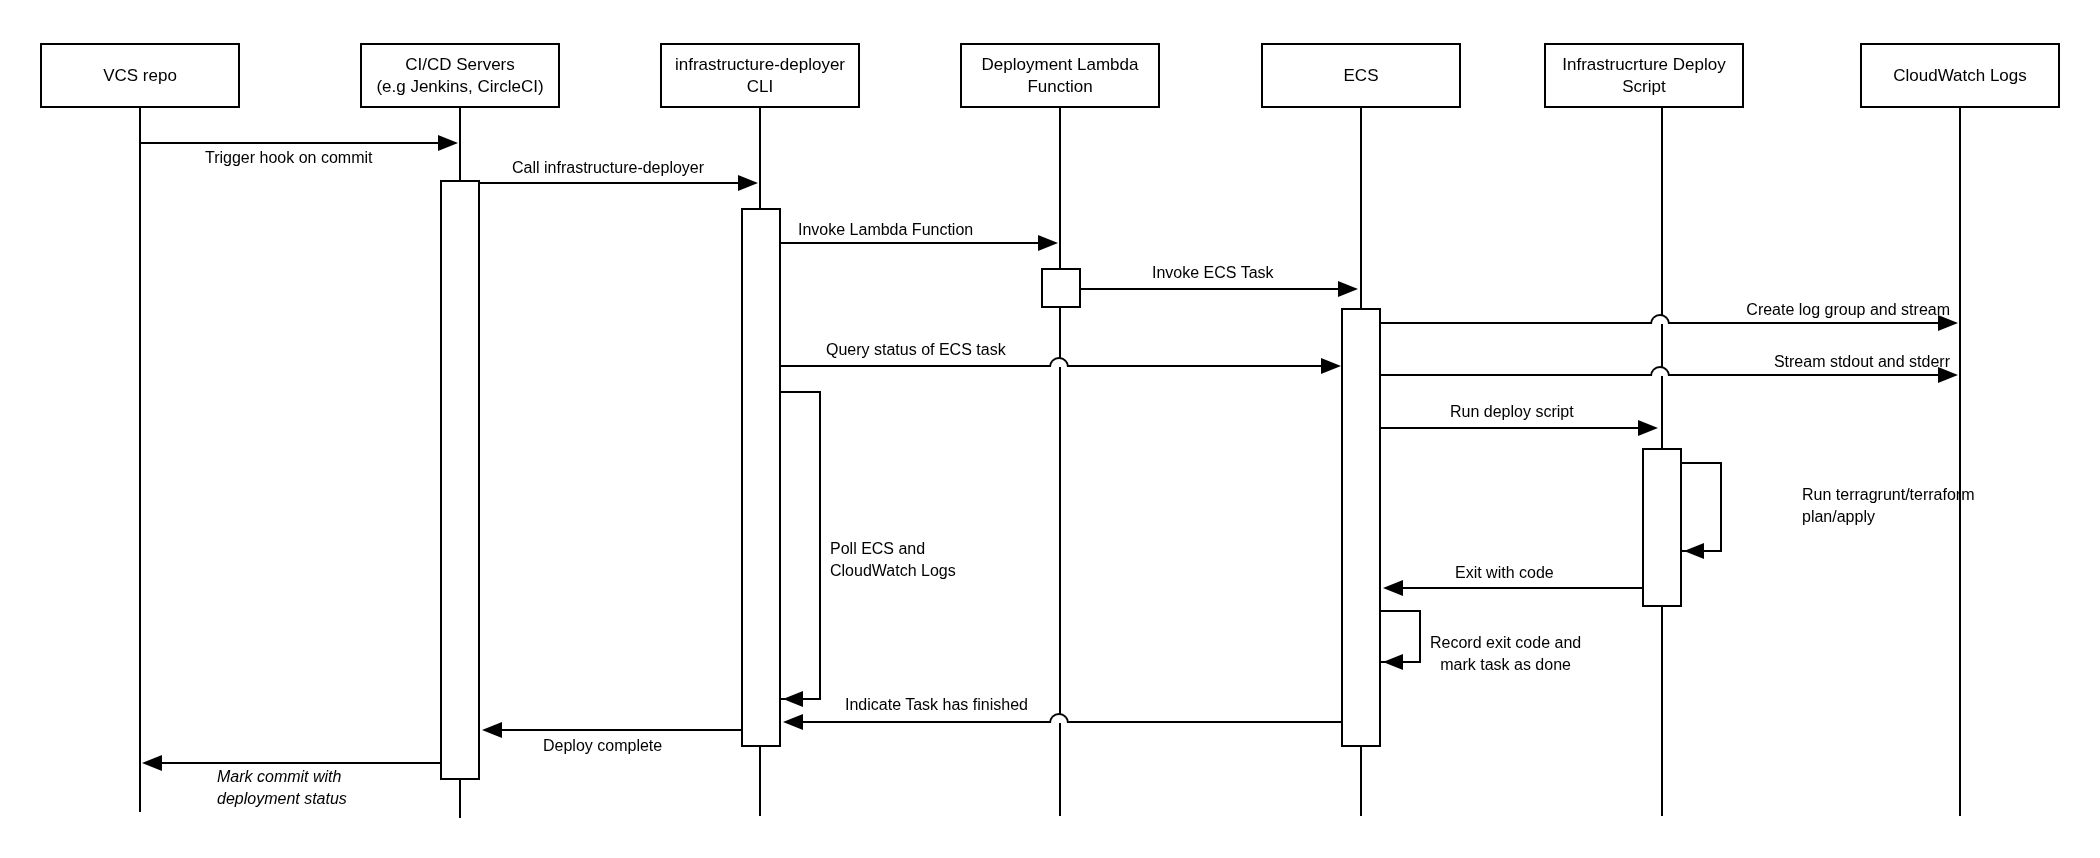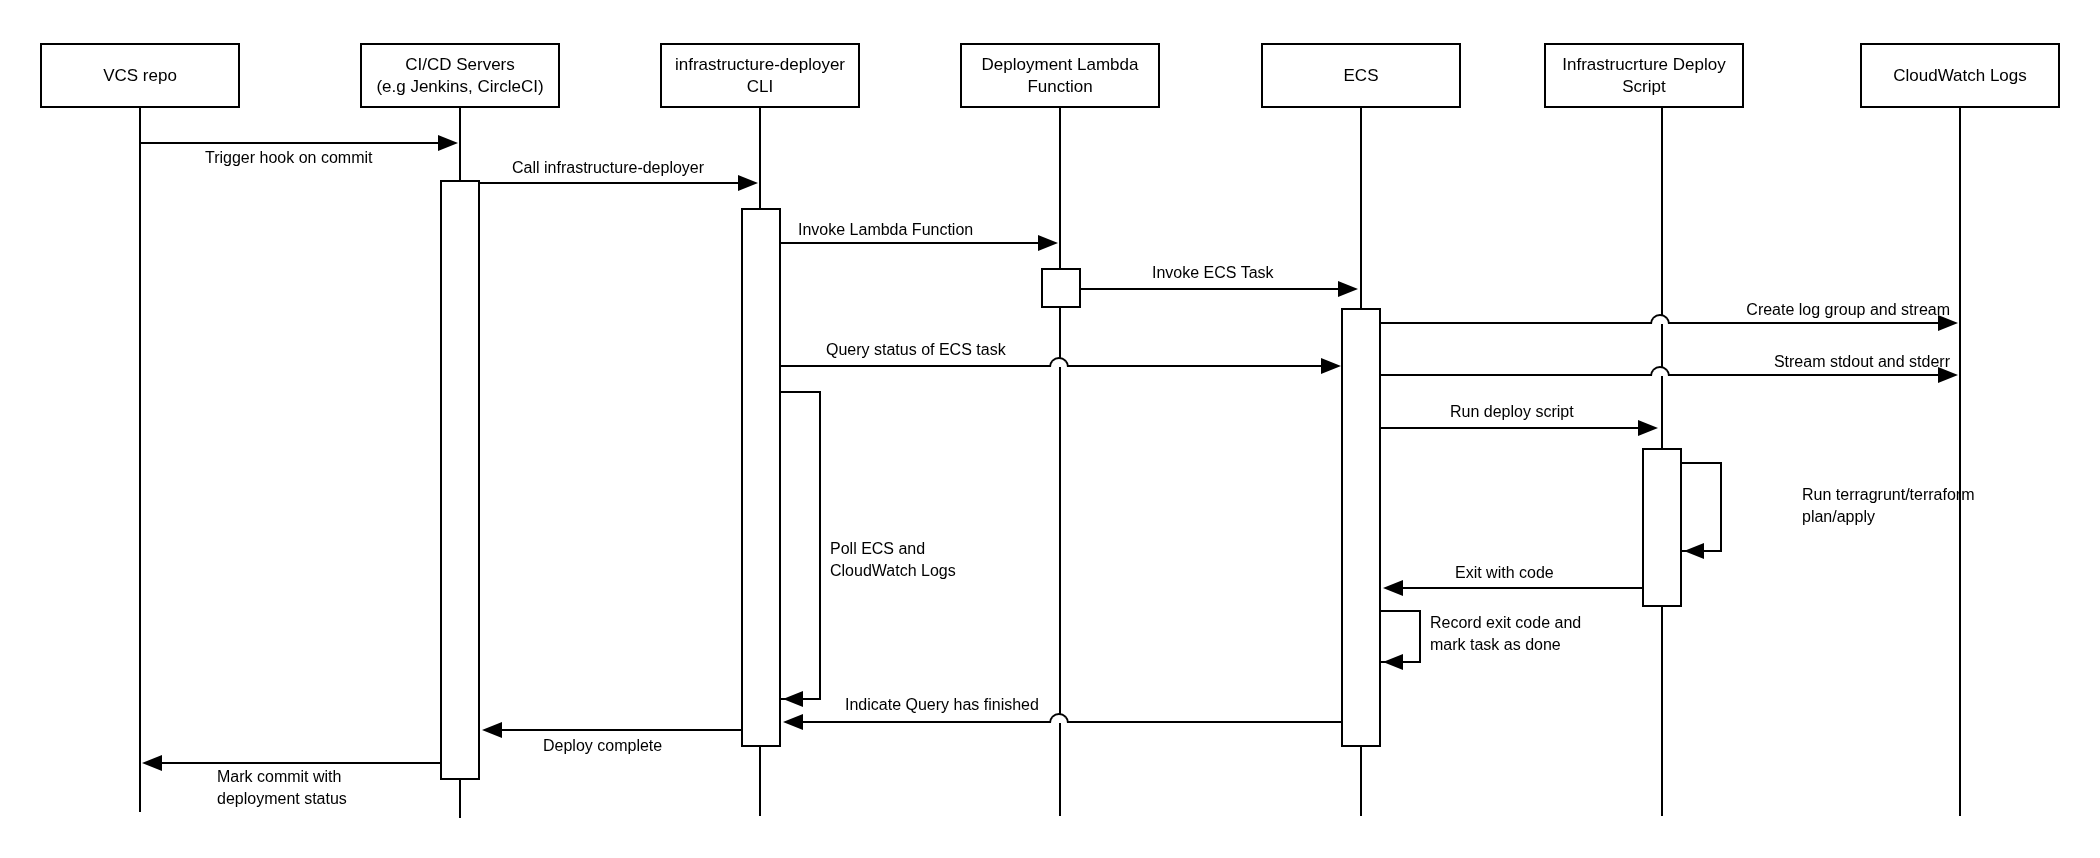--- a/index.html
+++ b/index.html
@@ -91,35 +91,35 @@
   <div class="arrow-left" style="left:1684px;top:543px;"></div>
   <div class="mlabel" style="left:1802px;top:484px;">Run terragrunt/terraform
 plan/apply</div>
 
   <div class="msgline" style="left:1400px;top:587px;width:242px;"></div>
   <div class="arrow-left" style="left:1383px;top:580px;"></div>
   <div class="mlabel" style="left:1455px;top:562px;">Exit with code</div>
 
   <div class="selfloop" style="left:1381px;top:610px;width:40px;height:53px;"></div>
   <div class="arrow-left" style="left:1383px;top:654px;"></div>
-  <div class="mlabel" style="left:1430px;top:612px;">Record exit code and
+  <div class="mlabel" style="left:1430px;top:632px;text-align:center;">Record exit code and
 mark task as done</div>
 
   <div class="selfloop" style="left:781px;top:391px;width:40px;height:309px;"></div>
   <div class="arrow-left" style="left:783px;top:691px;"></div>
   <div class="mlabel" style="left:830px;top:538px;">Poll ECS and
 CloudWatch Logs</div>
 
   <div class="msgline" style="left:800px;top:721px;width:541px;"></div>
   <div class="arrow-left" style="left:783px;top:714px;"></div>
   <div class="hop" style="left:1049px;top:713px;"></div>
-  <div class="mlabel" style="left:845px;top:694px;">Indicate Query has finished</div>
+  <div class="mlabel" style="left:845px;top:694px;">Indicate Task has finished</div>
 
   <div class="msgline" style="left:498px;top:729px;width:243px;"></div>
   <div class="arrow-left" style="left:482px;top:722px;"></div>
   <div class="mlabel" style="left:543px;top:735px;">Deploy complete</div>
 
   <div class="msgline" style="left:158px;top:762px;width:282px;"></div>
   <div class="arrow-left" style="left:142px;top:755px;"></div>
-  <div class="mlabel" style="left:217px;top:766px;">Mark commit with
+  <div class="mlabel" style="left:217px;top:766px;font-style:italic;">Mark commit with
 deployment status</div>
 
 </div>
 
 </body></html>

